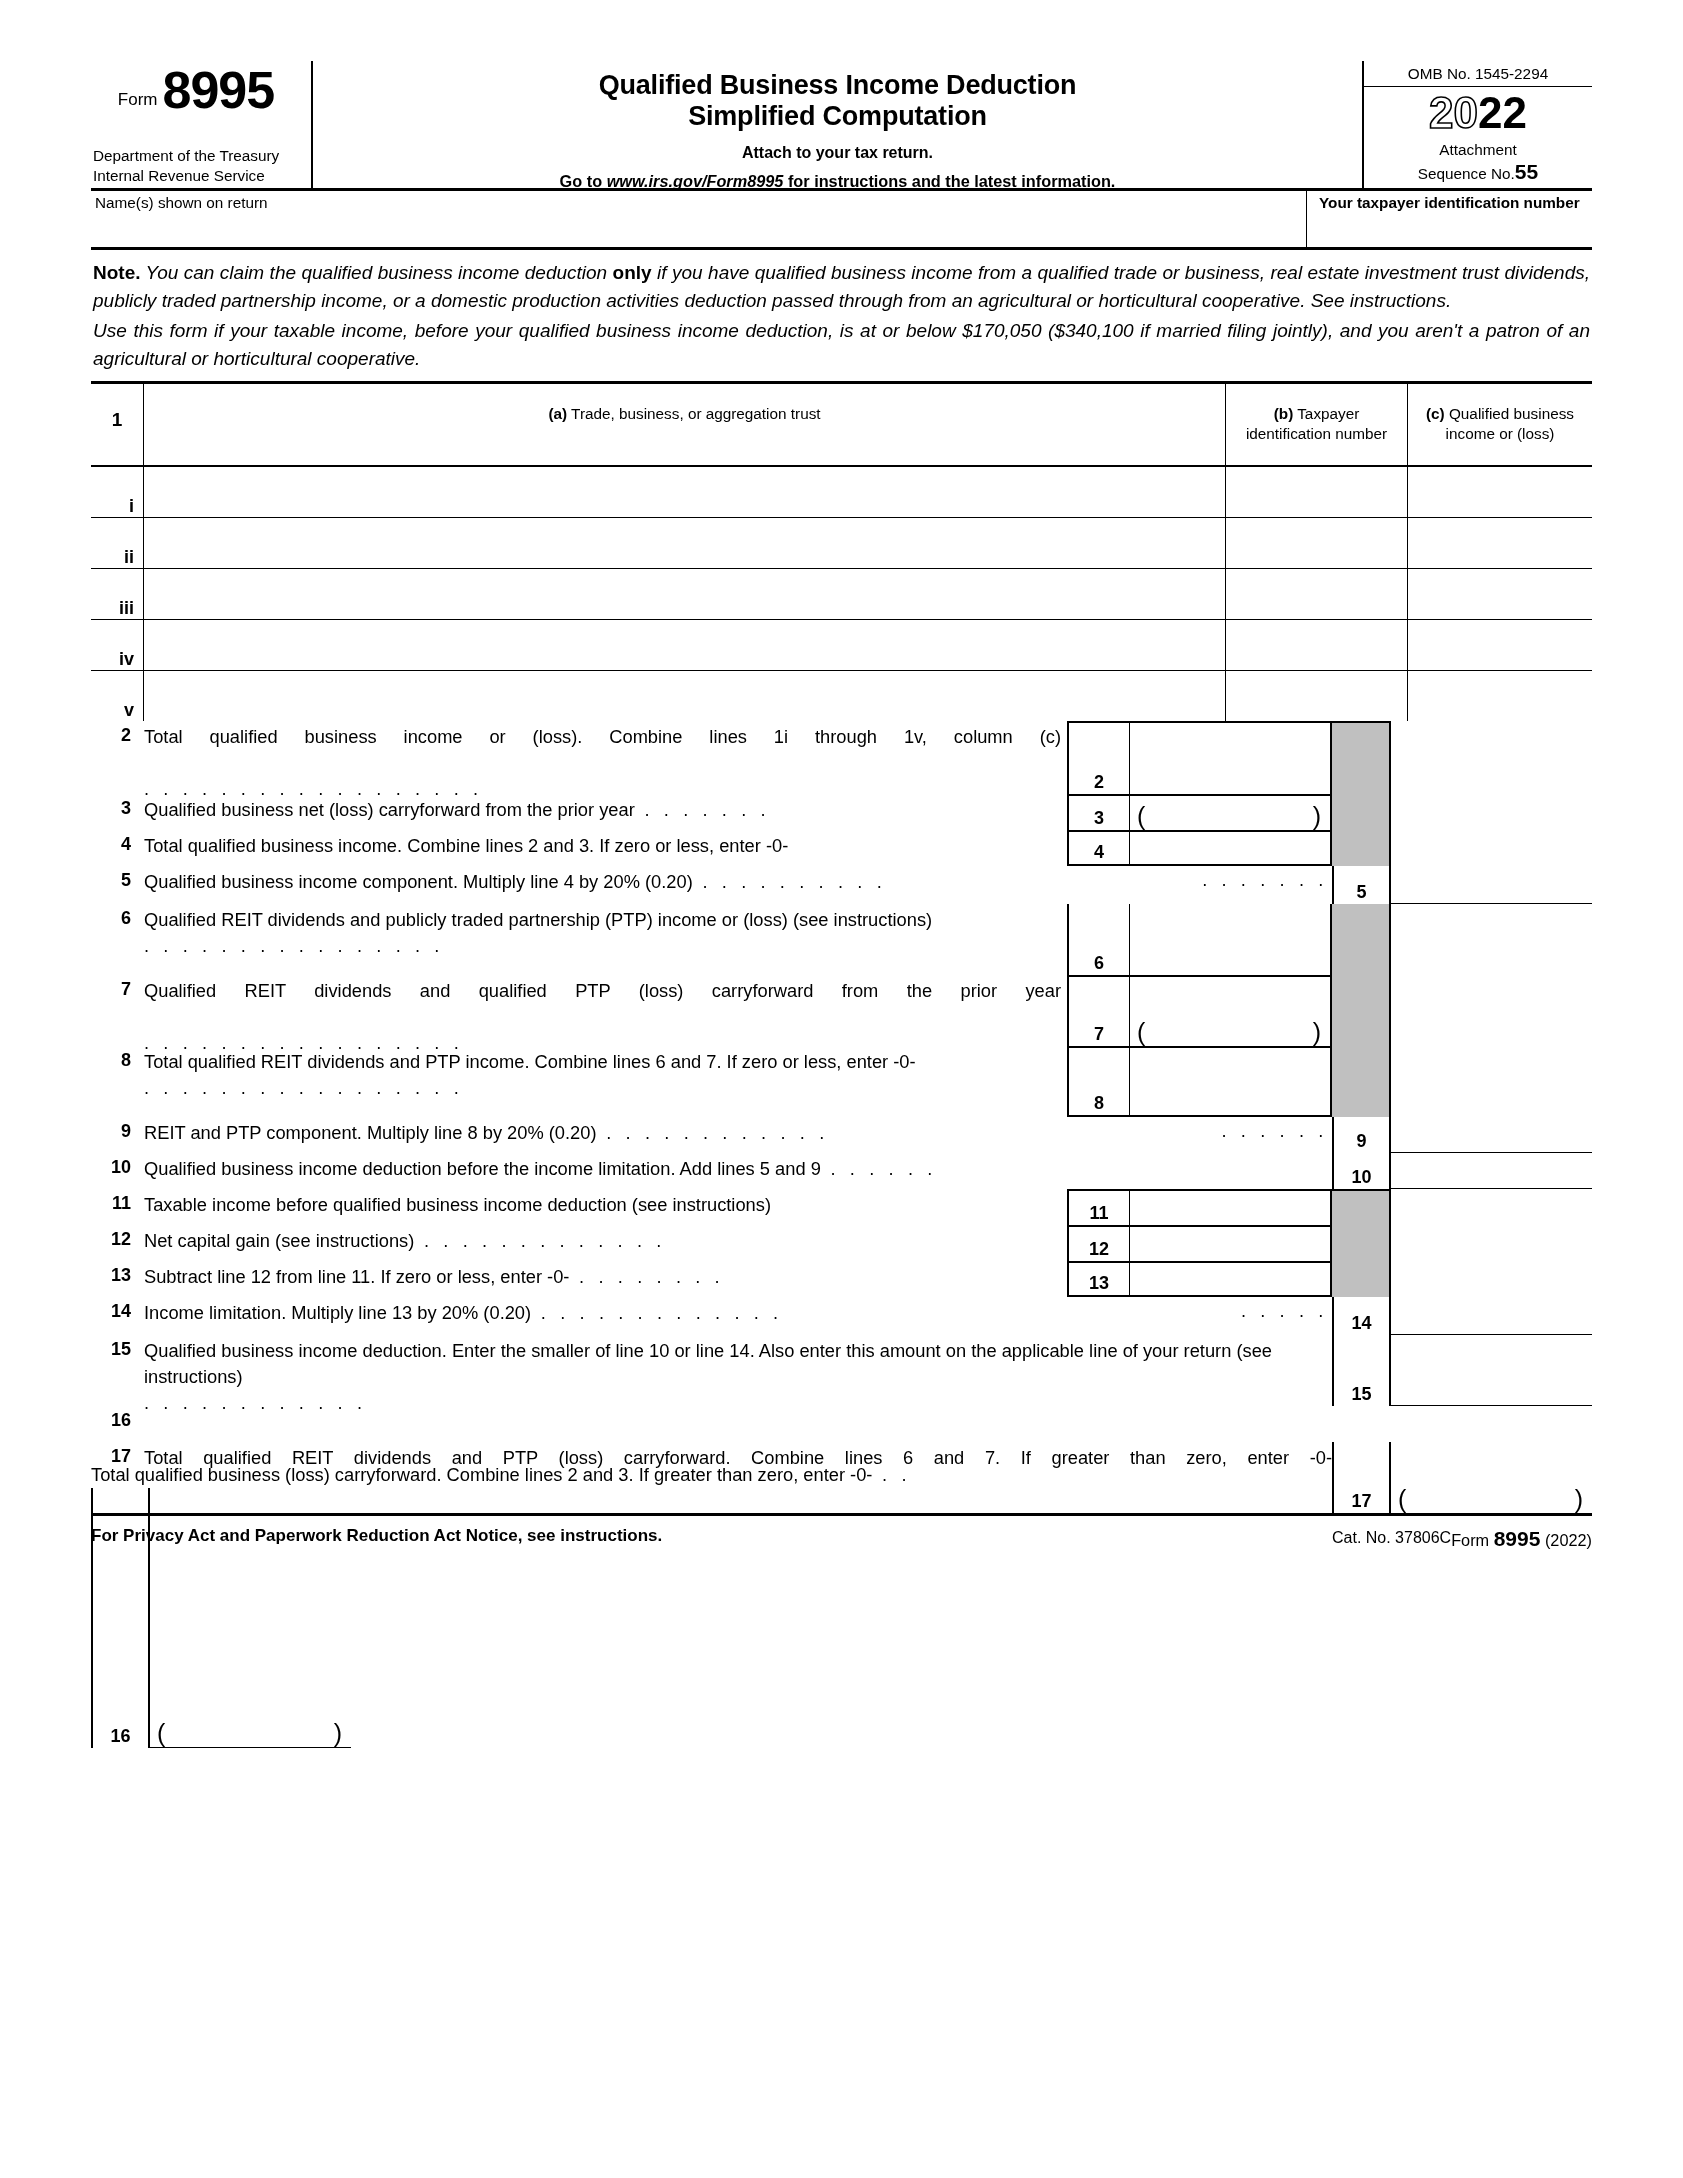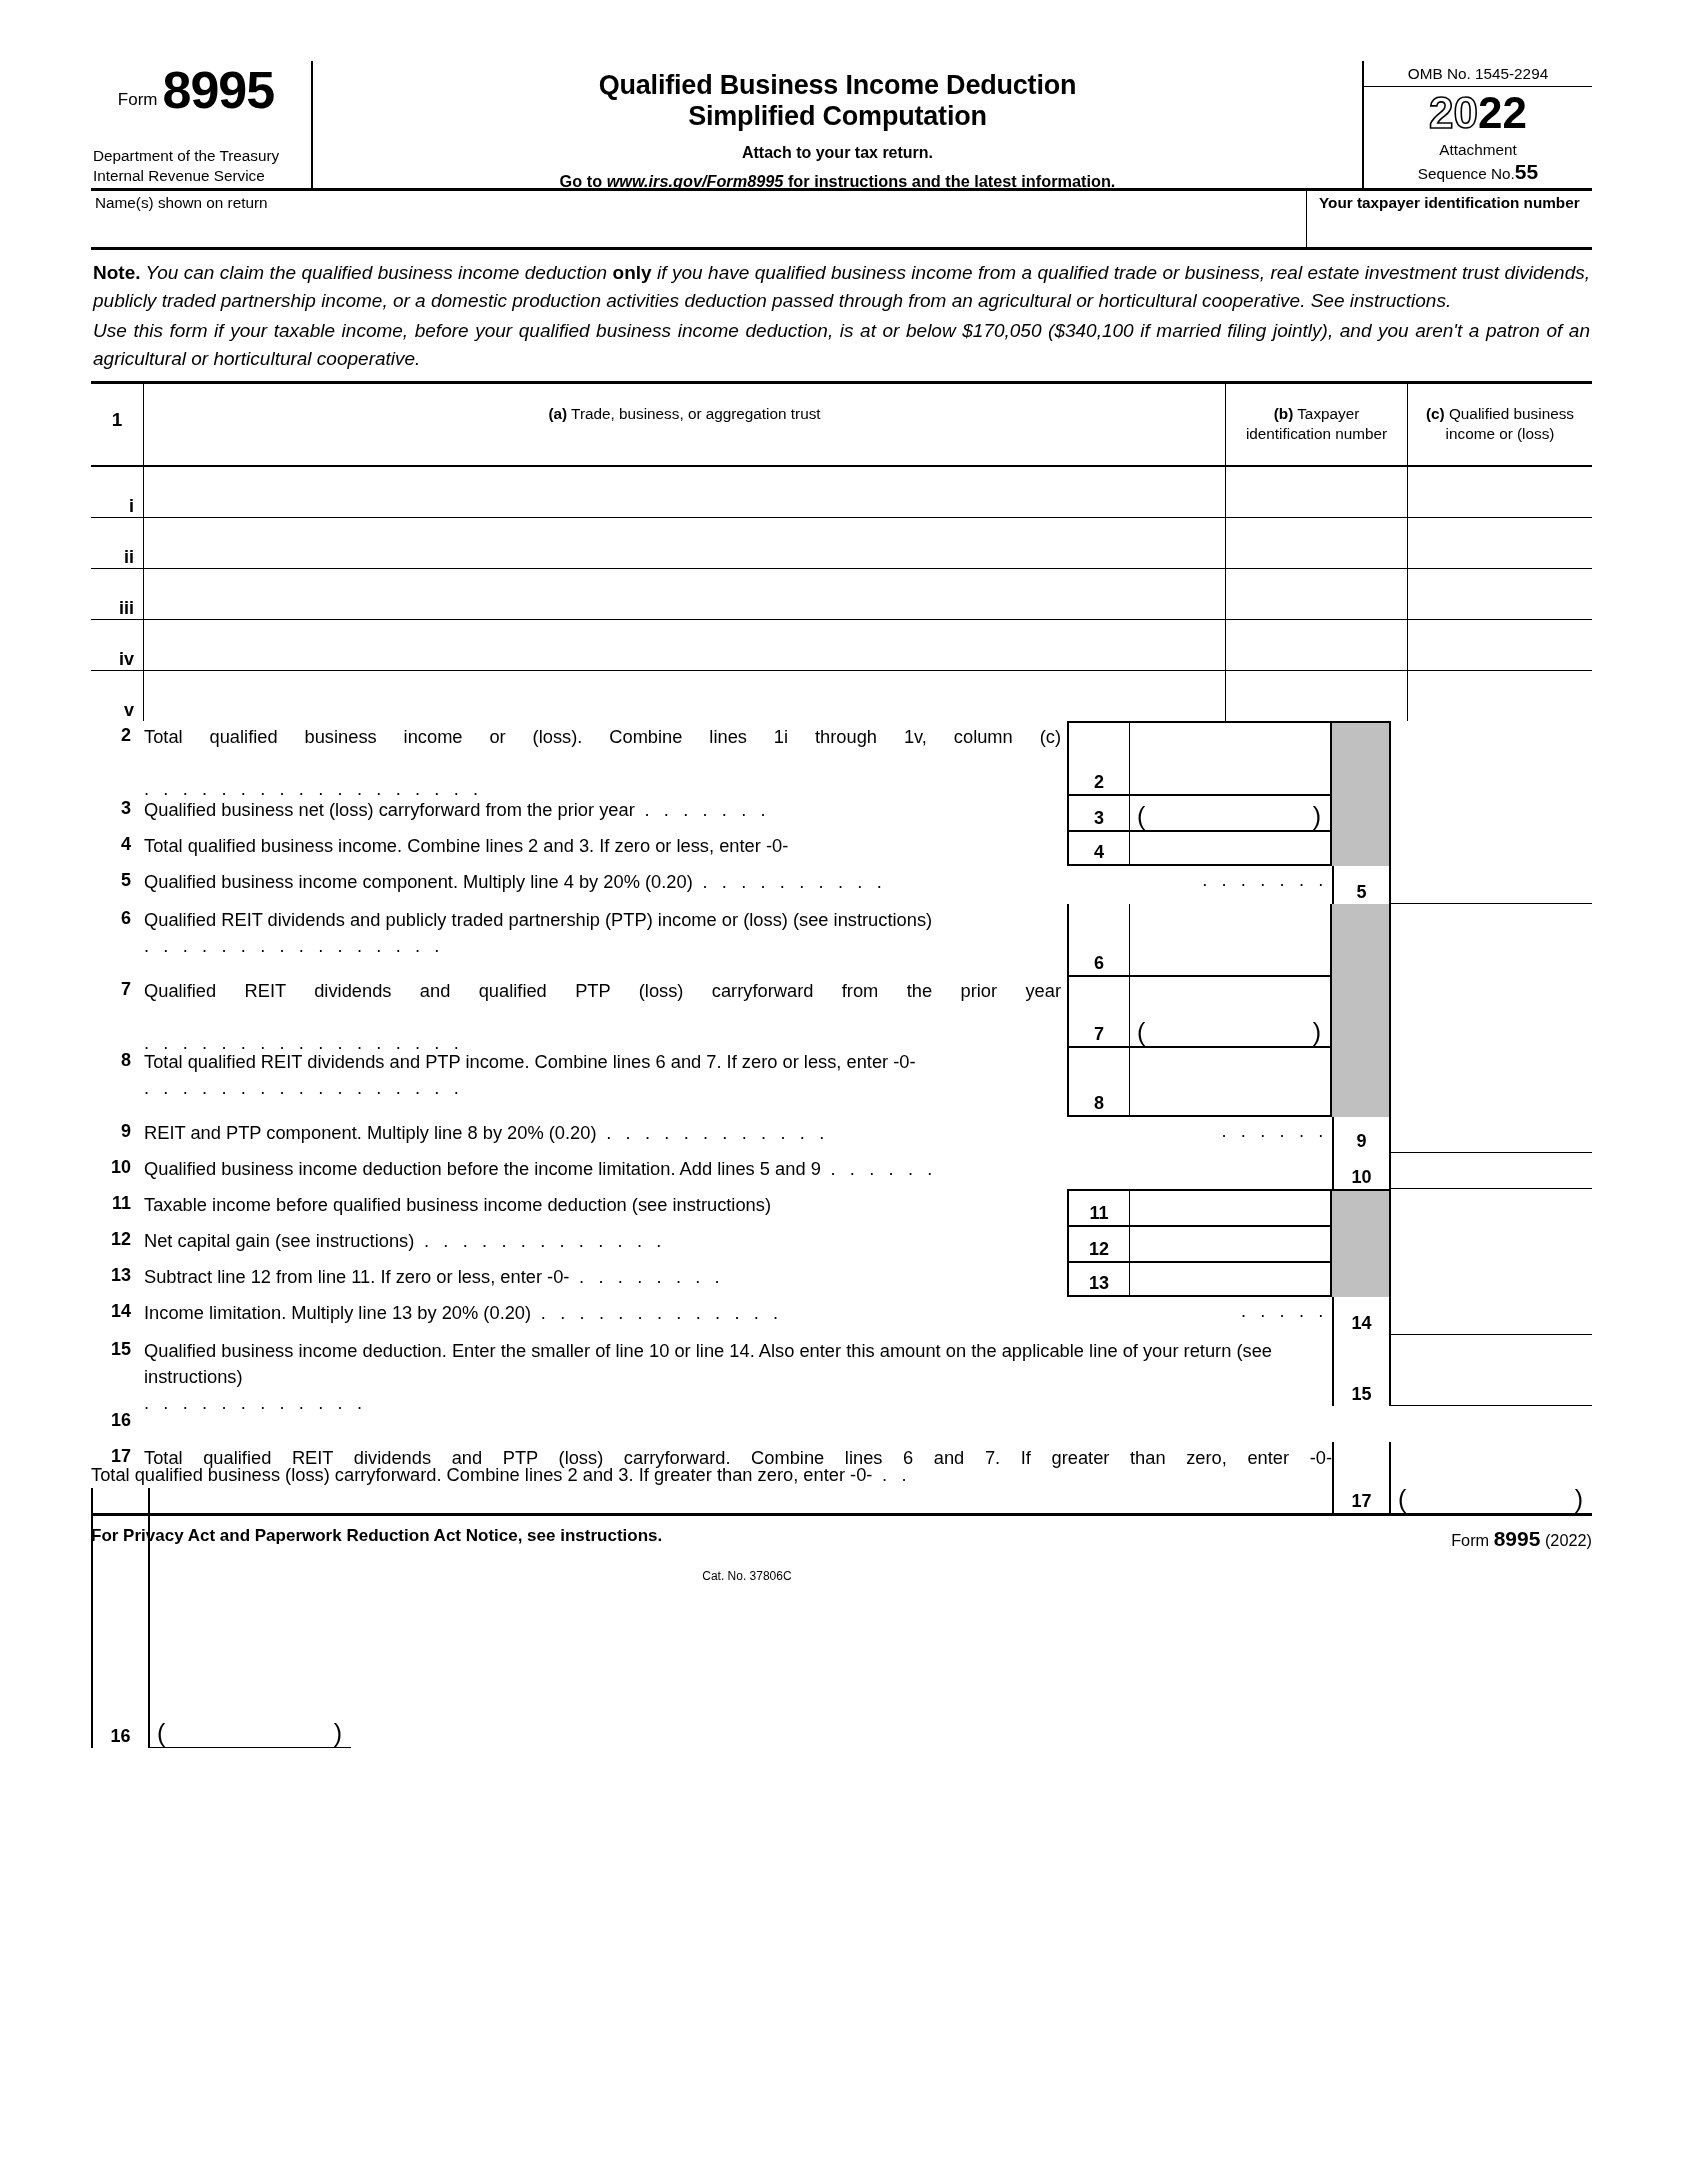--- a/index.html
+++ b/index.html
@@ -91,21 +91,21 @@
   .amtB .box-n { width: 59px; flex:0 0 59px; border-right: 2.2px solid #000; position: relative; }
   .amtB .box-n .n { position:absolute; bottom:1px; left:0; width:100%; text-align:center; font-size:18px; font-weight:bold; line-height:1.1;}
   .amtB .box-v { flex: 1 1 auto; position: relative; }
 
   .paren-l { position:absolute; left: 7px; bottom: 1px; font-size: 25px; line-height:1; }
   .paren-r { position:absolute; right: 9px; bottom: 1px; font-size: 25px; line-height:1; }
 
   
   .footer { border-top: 3px solid #000; display:flex; align-items:flex-start; padding-top: 10px; font-size: 17px; }
   .foot-l { font-weight: bold; flex: 0 0 auto; }
-  .foot-c { flex: 1 1 auto; text-align: left; font-size: 12px; padding-top: 3px; padding-left: 40px; margin-top: 40px;}
+  .foot-c { flex: 1 1 auto; text-align: right; font-size: 16px; padding-top: 3px; padding-left: 40px;}
   .foot-r { flex: 0 0 auto; font-size: 16.3px; padding-top: 1px;}
   .foot-r .b { font-size: 21px; font-weight: bold; }
 </style>
 </head>
 <body>
 
 <div class="page">
 <div class="form">
 
   <div class="hdr">

